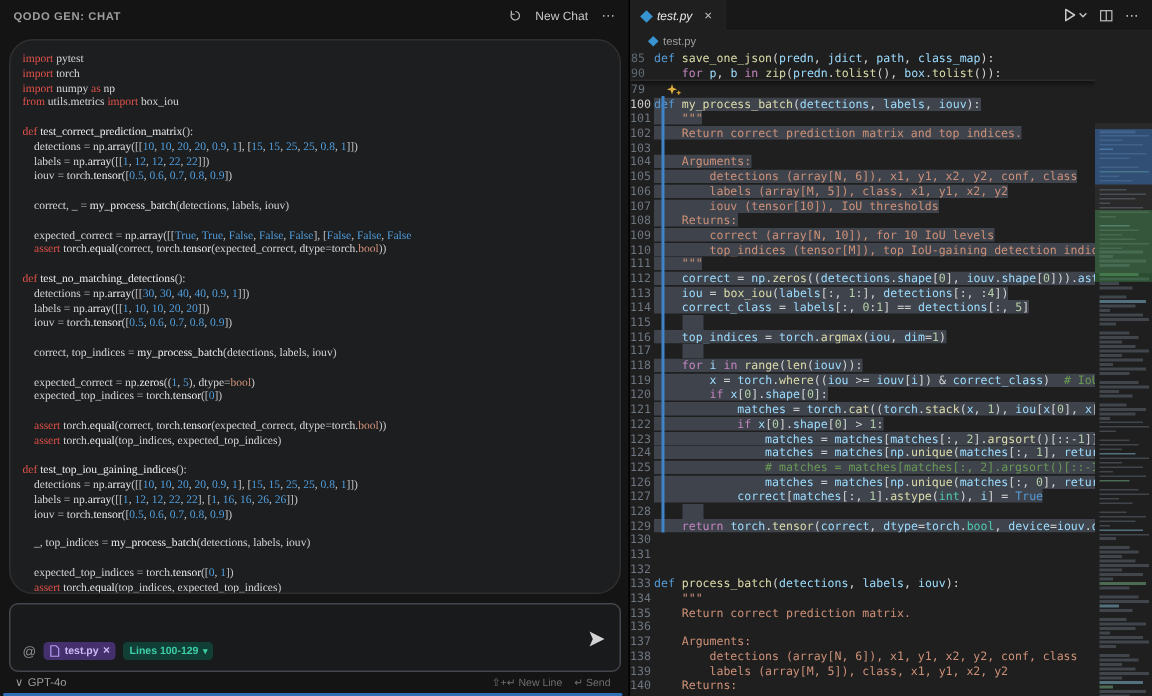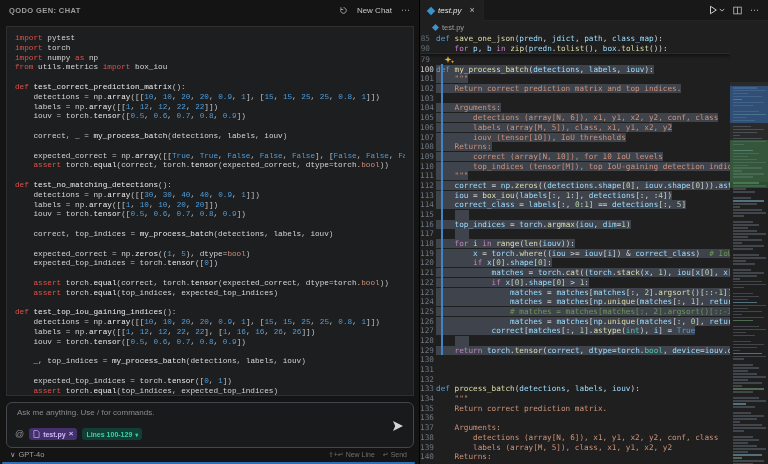--- a/index.html
+++ b/index.html
@@ -10,22 +10,22 @@
   
   .chat-panel{position:relative;width:420px;flex:none;background:#141414;border-right:1px solid #000;}
   .chat-header{height:20px;display:flex;align-items:center;justify-content:space-between;padding:0 9px;}
   .chat-title{font-size:7.5px;letter-spacing:.4px;color:#9d9d9d;font-weight:bold;}
   .chat-header-actions{display:flex;align-items:center;gap:9px;color:#bdbdbd;}
   .hdr-btn{display:flex;align-items:center;gap:3px;background:none;border:none;color:#c7c7c7;font-size:8px;
            font-family:"Liberation Sans",sans-serif;padding:0;cursor:default;}
   .more-dots{font-size:9px;color:#b5b5b5;}
 
   .code-block{position:absolute;left:6px;right:5px;top:26px;bottom:68px;background:#1d1e20;
-              border:1px solid #2f2f2f;border-radius:0;padding:7px 8px;overflow:hidden;
-              font-family:Liberation Mono, monospace;font-size:7.7px;line-height:9.8px;
+              border:1px solid #2f2f2f;border-radius:16px;padding:7px 8px;overflow:hidden;
+              font-family:Liberation Serif, serif;font-size:7.7px;line-height:9.8px;
               color:#d4d4d4;white-space:pre;}
   .cline{height:9.8px;overflow:hidden;}
 
   
   .chat-theme .tk-kw{color:#e0524a}.chat-theme .tk-def{color:#e0524a}
   .chat-theme .tk-fn{color:#ececec}.chat-theme .tk-num{color:#509ddb}
   .chat-theme .tk-bool{color:#509ddb}.chat-theme .tk-type{color:#ce9178}
   .chat-theme .tk-id{color:#d6d6d6}.chat-theme .tk-punc{color:#c4c4c4}
 
   
@@ -109,21 +109,20 @@
             </svg>
         </button>
         <button class="hdr-btn">New Chat</button>
         <button class="hdr-btn more-dots">⋯</button>
       </span>
     </div>
 
     <div class="code-block chat-theme" id="chatCode"><div class="cline"><span class="tk-kw">import</span> <span class="tk-id">pytest</span></div><div class="cline"><span class="tk-kw">import</span> <span class="tk-id">torch</span></div><div class="cline"><span class="tk-kw">import</span> <span class="tk-id">numpy</span> <span class="tk-kw">as</span> <span class="tk-id">np</span></div><div class="cline"><span class="tk-kw">from</span> <span class="tk-id">utils</span><span class="tk-punc">.</span><span class="tk-id">metrics</span> <span class="tk-kw">import</span> <span class="tk-id">box_iou</span></div><div class="cline">&nbsp;</div><div class="cline"><span class="tk-def">def</span> <span class="tk-fn">test_correct_prediction_matrix</span><span class="tk-punc">():</span></div><div class="cline">    <span class="tk-id">detections</span> <span class="tk-punc">=</span> <span class="tk-id">np</span><span class="tk-punc">.</span><span class="tk-fn">array</span><span class="tk-punc">([[</span><span class="tk-num">10</span><span class="tk-punc">,</span> <span class="tk-num">10</span><span class="tk-punc">,</span> <span class="tk-num">20</span><span class="tk-punc">,</span> <span class="tk-num">20</span><span class="tk-punc">,</span> <span class="tk-num">0.9</span><span class="tk-punc">,</span> <span class="tk-num">1</span><span class="tk-punc">],</span> <span class="tk-punc">[</span><span class="tk-num">15</span><span class="tk-punc">,</span> <span class="tk-num">15</span><span class="tk-punc">,</span> <span class="tk-num">25</span><span class="tk-punc">,</span> <span class="tk-num">25</span><span class="tk-punc">,</span> <span class="tk-num">0.8</span><span class="tk-punc">,</span> <span class="tk-num">1</span><span class="tk-punc">]])</span></div><div class="cline">    <span class="tk-id">labels</span> <span class="tk-punc">=</span> <span class="tk-id">np</span><span class="tk-punc">.</span><span class="tk-fn">array</span><span class="tk-punc">([[</span><span class="tk-num">1</span><span class="tk-punc">,</span> <span class="tk-num">12</span><span class="tk-punc">,</span> <span class="tk-num">12</span><span class="tk-punc">,</span> <span class="tk-num">22</span><span class="tk-punc">,</span> <span class="tk-num">22</span><span class="tk-punc">]])</span></div><div class="cline">    <span class="tk-id">iouv</span> <span class="tk-punc">=</span> <span class="tk-id">torch</span><span class="tk-punc">.</span><span class="tk-fn">tensor</span><span class="tk-punc">([</span><span class="tk-num">0.5</span><span class="tk-punc">,</span> <span class="tk-num">0.6</span><span class="tk-punc">,</span> <span class="tk-num">0.7</span><span class="tk-punc">,</span> <span class="tk-num">0.8</span><span class="tk-punc">,</span> <span class="tk-num">0.9</span><span class="tk-punc">])</span></div><div class="cline">&nbsp;</div><div class="cline">    <span class="tk-id">correct</span><span class="tk-punc">,</span> <span class="tk-id">_</span> <span class="tk-punc">=</span> <span class="tk-fn">my_process_batch</span><span class="tk-punc">(</span><span class="tk-id">detections</span><span class="tk-punc">,</span> <span class="tk-id">labels</span><span class="tk-punc">,</span> <span class="tk-id">iouv</span><span class="tk-punc">)</span></div><div class="cline">&nbsp;</div><div class="cline">    <span class="tk-id">expected_correct</span> <span class="tk-punc">=</span> <span class="tk-id">np</span><span class="tk-punc">.</span><span class="tk-fn">array</span><span class="tk-punc">([[</span><span class="tk-bool">True</span><span class="tk-punc">,</span> <span class="tk-bool">True</span><span class="tk-punc">,</span> <span class="tk-bool">False</span><span class="tk-punc">,</span> <span class="tk-bool">False</span><span class="tk-punc">,</span> <span class="tk-bool">False</span><span class="tk-punc">],</span> <span class="tk-punc">[</span><span class="tk-bool">False</span><span class="tk-punc">,</span> <span class="tk-bool">False</span><span class="tk-punc">,</span> <span class="tk-bool">False</span>  </div><div class="cline">    <span class="tk-kw">assert</span> <span class="tk-id">torch</span><span class="tk-punc">.</span><span class="tk-fn">equal</span><span class="tk-punc">(</span><span class="tk-id">correct</span><span class="tk-punc">,</span> <span class="tk-id">torch</span><span class="tk-punc">.</span><span class="tk-fn">tensor</span><span class="tk-punc">(</span><span class="tk-id">expected_correct</span><span class="tk-punc">,</span> <span class="tk-id">dtype</span><span class="tk-punc">=</span><span class="tk-id">torch</span><span class="tk-punc">.</span><span class="tk-type">bool</span><span class="tk-punc">))</span></div><div class="cline">&nbsp;</div><div class="cline"><span class="tk-def">def</span> <span class="tk-fn">test_no_matching_detections</span><span class="tk-punc">():</span></div><div class="cline">    <span class="tk-id">detections</span> <span class="tk-punc">=</span> <span class="tk-id">np</span><span class="tk-punc">.</span><span class="tk-fn">array</span><span class="tk-punc">([[</span><span class="tk-num">30</span><span class="tk-punc">,</span> <span class="tk-num">30</span><span class="tk-punc">,</span> <span class="tk-num">40</span><span class="tk-punc">,</span> <span class="tk-num">40</span><span class="tk-punc">,</span> <span class="tk-num">0.9</span><span class="tk-punc">,</span> <span class="tk-num">1</span><span class="tk-punc">]])</span></div><div class="cline">    <span class="tk-id">labels</span> <span class="tk-punc">=</span> <span class="tk-id">np</span><span class="tk-punc">.</span><span class="tk-fn">array</span><span class="tk-punc">([[</span><span class="tk-num">1</span><span class="tk-punc">,</span> <span class="tk-num">10</span><span class="tk-punc">,</span> <span class="tk-num">10</span><span class="tk-punc">,</span> <span class="tk-num">20</span><span class="tk-punc">,</span> <span class="tk-num">20</span><span class="tk-punc">]])</span></div><div class="cline">    <span class="tk-id">iouv</span> <span class="tk-punc">=</span> <span class="tk-id">torch</span><span class="tk-punc">.</span><span class="tk-fn">tensor</span><span class="tk-punc">([</span><span class="tk-num">0.5</span><span class="tk-punc">,</span> <span class="tk-num">0.6</span><span class="tk-punc">,</span> <span class="tk-num">0.7</span><span class="tk-punc">,</span> <span class="tk-num">0.8</span><span class="tk-punc">,</span> <span class="tk-num">0.9</span><span class="tk-punc">])</span></div><div class="cline">&nbsp;</div><div class="cline">    <span class="tk-id">correct</span><span class="tk-punc">,</span> <span class="tk-id">top_indices</span> <span class="tk-punc">=</span> <span class="tk-fn">my_process_batch</span><span class="tk-punc">(</span><span class="tk-id">detections</span><span class="tk-punc">,</span> <span class="tk-id">labels</span><span class="tk-punc">,</span> <span class="tk-id">iouv</span><span class="tk-punc">)</span></div><div class="cline">&nbsp;</div><div class="cline">    <span class="tk-id">expected_correct</span> <span class="tk-punc">=</span> <span class="tk-id">np</span><span class="tk-punc">.</span><span class="tk-fn">zeros</span><span class="tk-punc">((</span><span class="tk-num">1</span><span class="tk-punc">,</span> <span class="tk-num">5</span><span class="tk-punc">),</span> <span class="tk-id">dtype</span><span class="tk-punc">=</span><span class="tk-type">bool</span><span class="tk-punc">)</span></div><div class="cline">    <span class="tk-id">expected_top_indices</span> <span class="tk-punc">=</span> <span class="tk-id">torch</span><span class="tk-punc">.</span><span class="tk-fn">tensor</span><span class="tk-punc">([</span><span class="tk-num">0</span><span class="tk-punc">])</span></div><div class="cline">&nbsp;</div><div class="cline">    <span class="tk-kw">assert</span> <span class="tk-id">torch</span><span class="tk-punc">.</span><span class="tk-fn">equal</span><span class="tk-punc">(</span><span class="tk-id">correct</span><span class="tk-punc">,</span> <span class="tk-id">torch</span><span class="tk-punc">.</span><span class="tk-fn">tensor</span><span class="tk-punc">(</span><span class="tk-id">expected_correct</span><span class="tk-punc">,</span> <span class="tk-id">dtype</span><span class="tk-punc">=</span><span class="tk-id">torch</span><span class="tk-punc">.</span><span class="tk-type">bool</span><span class="tk-punc">))</span></div><div class="cline">    <span class="tk-kw">assert</span> <span class="tk-id">torch</span><span class="tk-punc">.</span><span class="tk-fn">equal</span><span class="tk-punc">(</span><span class="tk-id">top_indices</span><span class="tk-punc">,</span> <span class="tk-id">expected_top_indices</span><span class="tk-punc">)</span></div><div class="cline">&nbsp;</div><div class="cline"><span class="tk-def">def</span> <span class="tk-fn">test_top_iou_gaining_indices</span><span class="tk-punc">():</span></div><div class="cline">    <span class="tk-id">detections</span> <span class="tk-punc">=</span> <span class="tk-id">np</span><span class="tk-punc">.</span><span class="tk-fn">array</span><span class="tk-punc">([[</span><span class="tk-num">10</span><span class="tk-punc">,</span> <span class="tk-num">10</span><span class="tk-punc">,</span> <span class="tk-num">20</span><span class="tk-punc">,</span> <span class="tk-num">20</span><span class="tk-punc">,</span> <span class="tk-num">0.9</span><span class="tk-punc">,</span> <span class="tk-num">1</span><span class="tk-punc">],</span> <span class="tk-punc">[</span><span class="tk-num">15</span><span class="tk-punc">,</span> <span class="tk-num">15</span><span class="tk-punc">,</span> <span class="tk-num">25</span><span class="tk-punc">,</span> <span class="tk-num">25</span><span class="tk-punc">,</span> <span class="tk-num">0.8</span><span class="tk-punc">,</span> <span class="tk-num">1</span><span class="tk-punc">]])</span></div><div class="cline">    <span class="tk-id">labels</span> <span class="tk-punc">=</span> <span class="tk-id">np</span><span class="tk-punc">.</span><span class="tk-fn">array</span><span class="tk-punc">([[</span><span class="tk-num">1</span><span class="tk-punc">,</span> <span class="tk-num">12</span><span class="tk-punc">,</span> <span class="tk-num">12</span><span class="tk-punc">,</span> <span class="tk-num">22</span><span class="tk-punc">,</span> <span class="tk-num">22</span><span class="tk-punc">],</span> <span class="tk-punc">[</span><span class="tk-num">1</span><span class="tk-punc">,</span> <span class="tk-num">16</span><span class="tk-punc">,</span> <span class="tk-num">16</span><span class="tk-punc">,</span> <span class="tk-num">26</span><span class="tk-punc">,</span> <span class="tk-num">26</span><span class="tk-punc">]])</span></div><div class="cline">    <span class="tk-id">iouv</span> <span class="tk-punc">=</span> <span class="tk-id">torch</span><span class="tk-punc">.</span><span class="tk-fn">tensor</span><span class="tk-punc">([</span><span class="tk-num">0.5</span><span class="tk-punc">,</span> <span class="tk-num">0.6</span><span class="tk-punc">,</span> <span class="tk-num">0.7</span><span class="tk-punc">,</span> <span class="tk-num">0.8</span><span class="tk-punc">,</span> <span class="tk-num">0.9</span><span class="tk-punc">])</span></div><div class="cline">&nbsp;</div><div class="cline">    <span class="tk-id">_</span><span class="tk-punc">,</span> <span class="tk-id">top_indices</span> <span class="tk-punc">=</span> <span class="tk-fn">my_process_batch</span><span class="tk-punc">(</span><span class="tk-id">detections</span><span class="tk-punc">,</span> <span class="tk-id">labels</span><span class="tk-punc">,</span> <span class="tk-id">iouv</span><span class="tk-punc">)</span></div><div class="cline">&nbsp;</div><div class="cline">    <span class="tk-id">expected_top_indices</span> <span class="tk-punc">=</span> <span class="tk-id">torch</span><span class="tk-punc">.</span><span class="tk-fn">tensor</span><span class="tk-punc">([</span><span class="tk-num">0</span><span class="tk-punc">,</span> <span class="tk-num">1</span><span class="tk-punc">])</span></div><div class="cline">    <span class="tk-kw">assert</span> <span class="tk-id">torch</span><span class="tk-punc">.</span><span class="tk-fn">equal</span><span class="tk-punc">(</span><span class="tk-id">top_indices</span><span class="tk-punc">,</span> <span class="tk-id">expected_top_indices</span><span class="tk-punc">)</span></div></div>
 
     <div class="chat-input">
-      <input type="text" placeholder="Ask me anything. Use / for commands." style="">
       <div class="chips">
         <span class="at-sign">@</span>
         <span class="chip chip-file">
           <svg width="7" height="8" viewBox="0 0 8 9">
               <path d="M1 .5h4l2 2v6h-6z" fill="none" stroke="#b79df0" stroke-width="0.9"></path>
             </svg>
           <span>test.py</span>
           <span class="x">×</span>
         </span>
         <span class="chip chip-lines">

